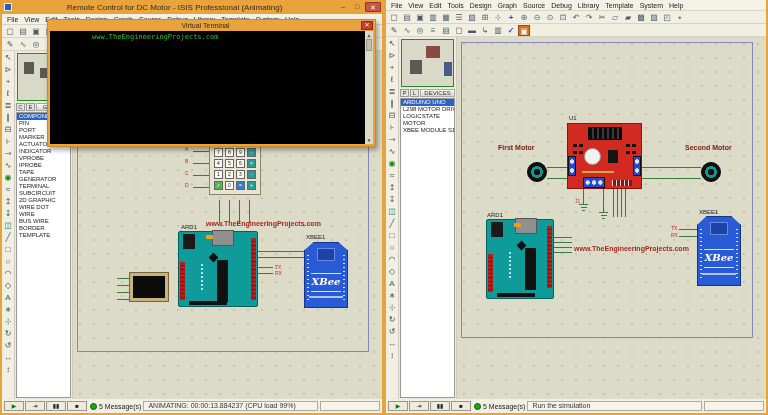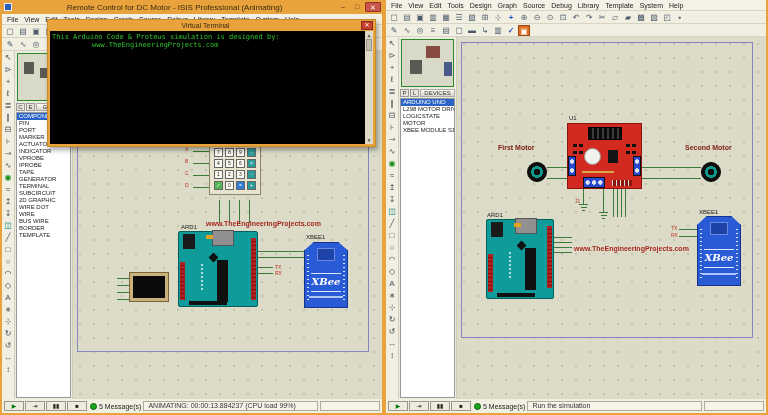--- a/index.html
+++ b/index.html
@@ -321,21 +321,20 @@
     <span class="status-box">ANIMATING: 00:00:13.884237 (CPU load 99%)</span>
     <span class="status-extra"></span>
   </div>
 
   <div class="terminal">
     <div class="term-title">
       <span class="t">Virtual Terminal</span>
       <span class="term-close">✕</span>
     </div>
     <div class="term-body">
-      <div>This Arduino Code &amp; Proteus simulation is designed by:</div>
       <div class="term-line2">www.TheEngineeringProjects.com</div>
       <div class="term-scroll">
         <span>▲</span>
         <span class="term-thumb"></span>
         <span>▼</span>
       </div>
     </div>
   </div>
 </div>
 

